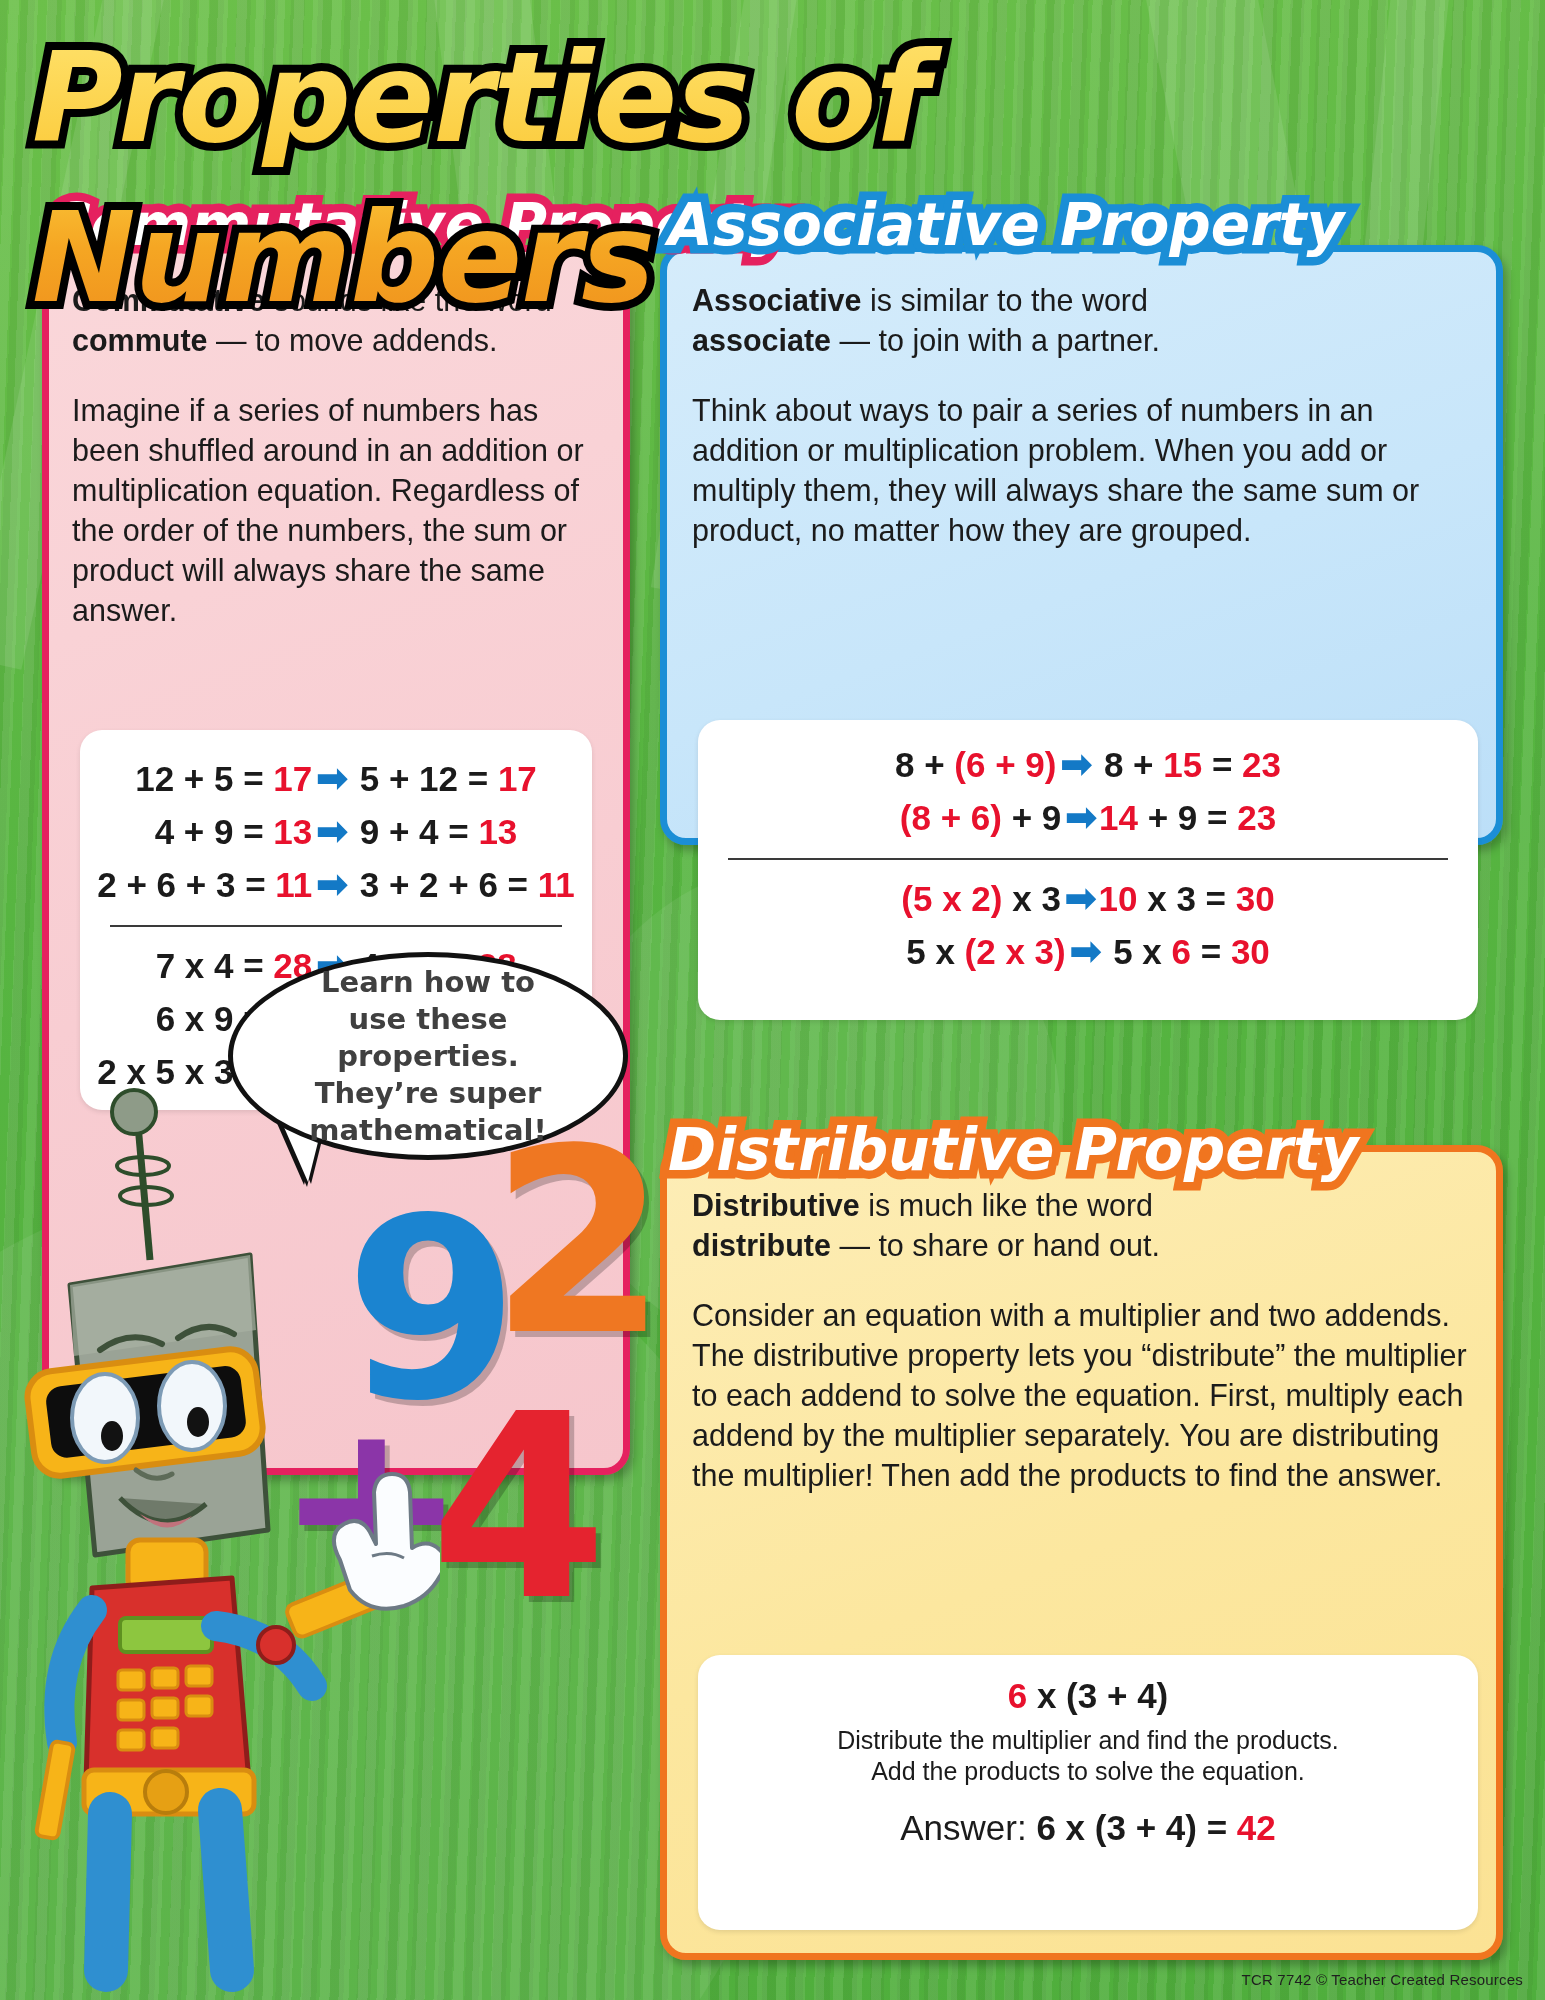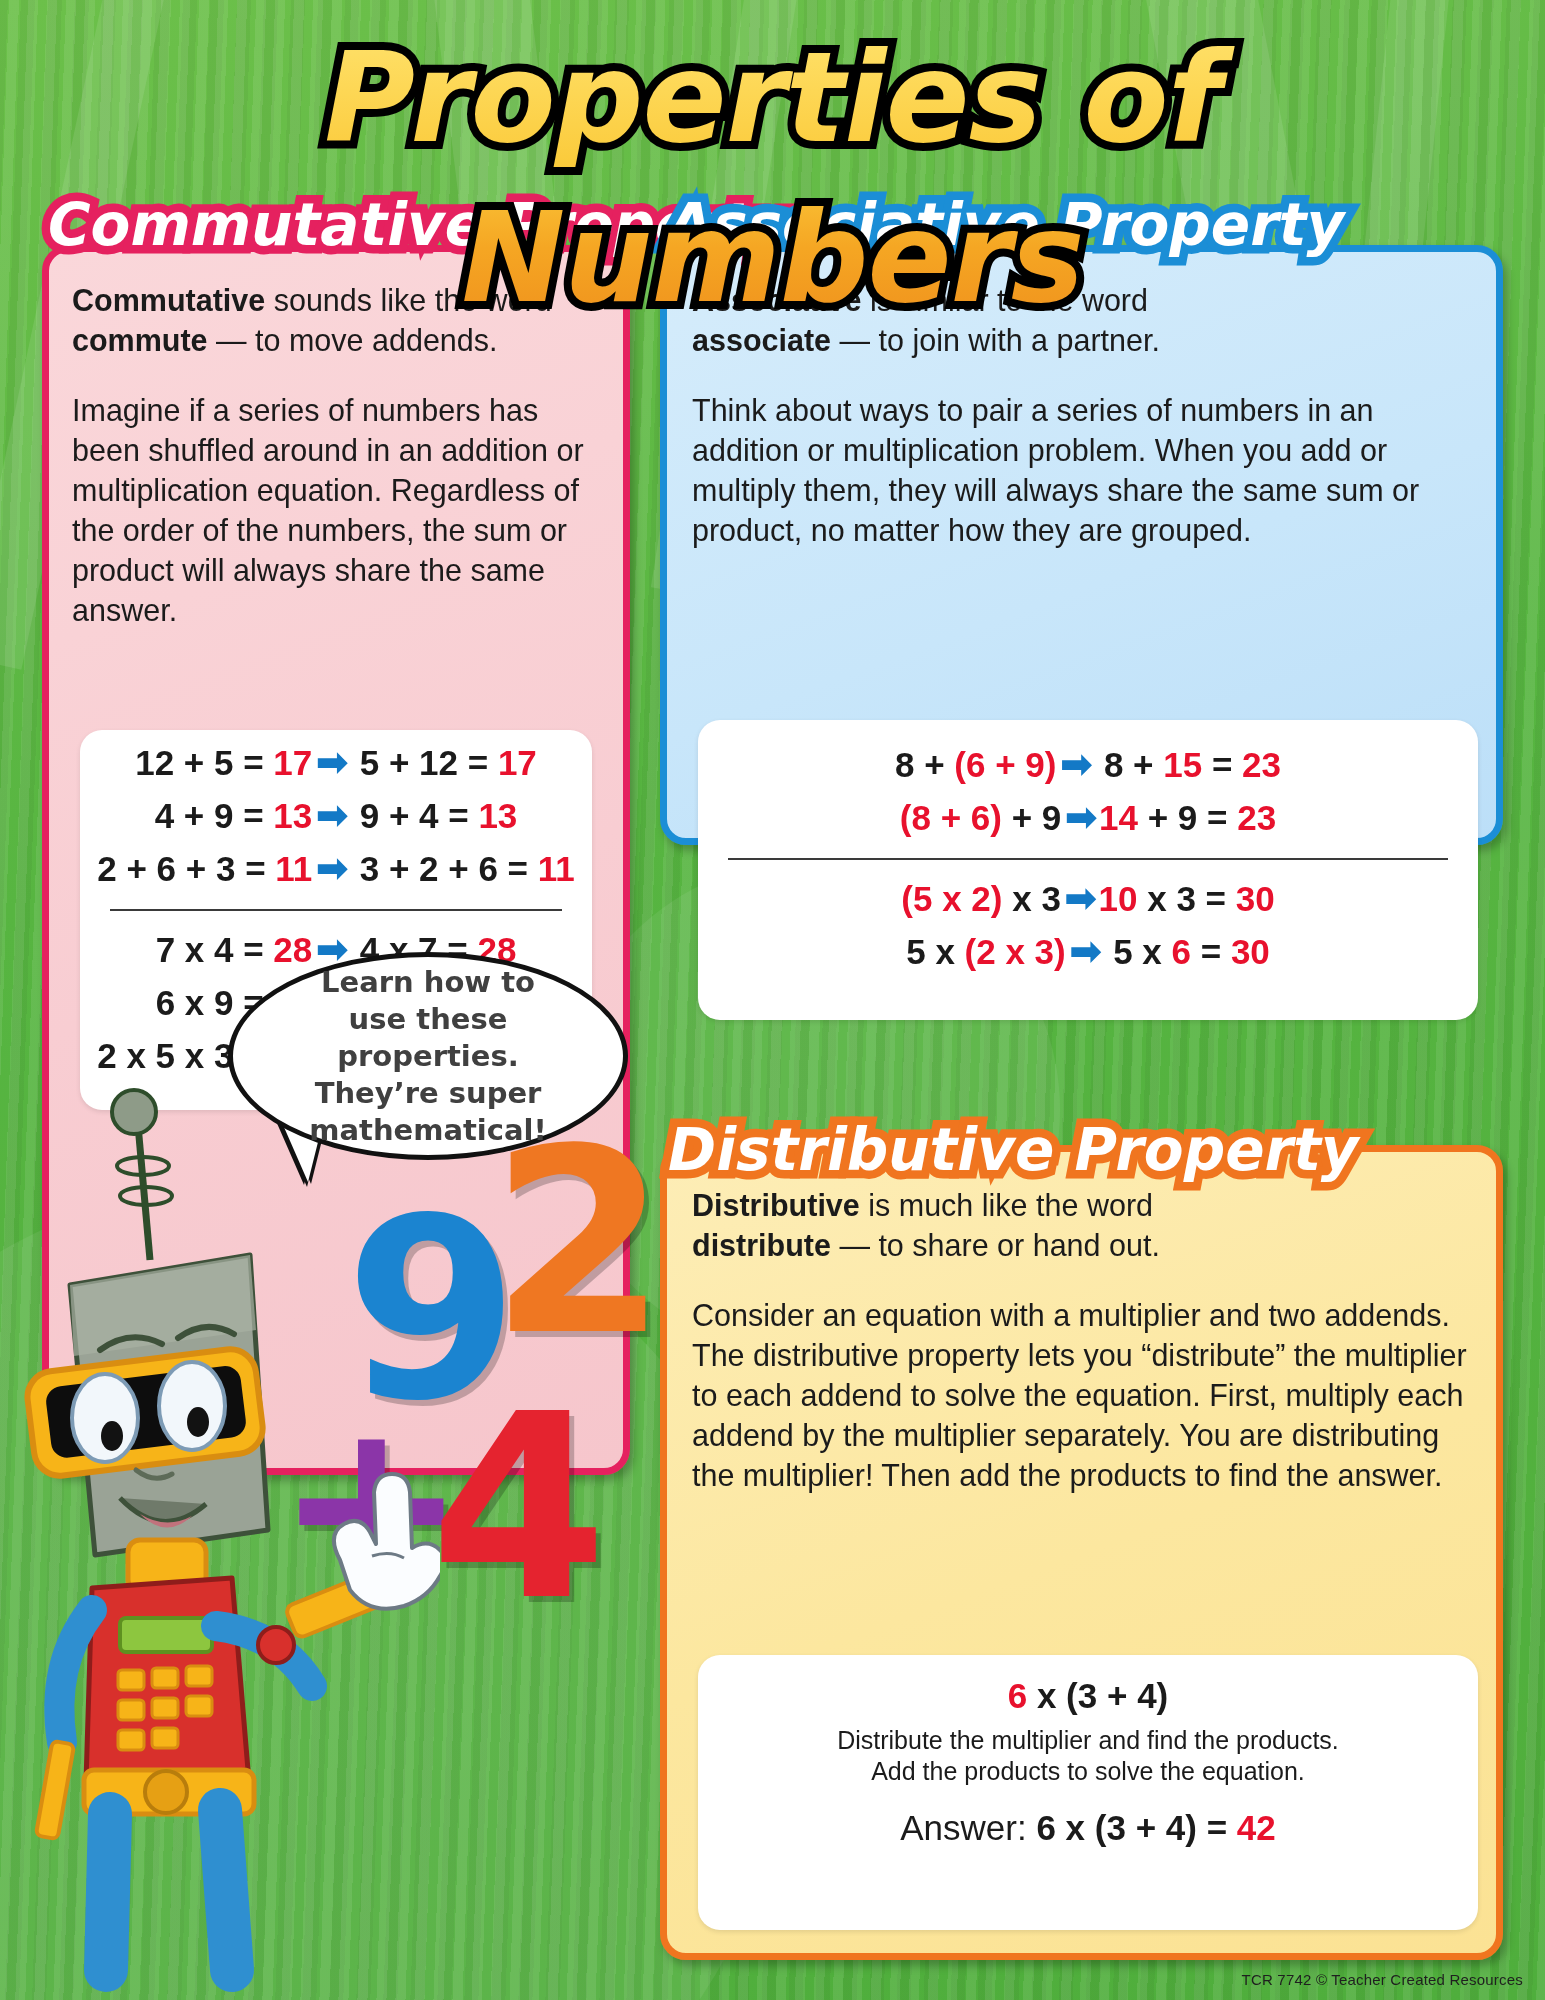--- a/index.html
+++ b/index.html
@@ -40,22 +40,23 @@
     position: absolute;
     border-radius: 50%;
     background: rgba(255,255,255,0.07);
   }
 
   
   #title-band {
     position: absolute;
     top: 18px; left: 0; right: 0;
     height: 165px;
-    text-align: center;
+    text-align: left;
     z-index: 6;
+    padding-left: 32px;
   }
   #poster-title {
     font-family: "DejaVu Sans", sans-serif;
     font-size: 124px;
     font-weight: bold;
     font-style: italic;
     letter-spacing: -1px;
     line-height: 160px;
     color: #f6c135;
     background: linear-gradient(180deg,#ffe36e 0%,#fbcb3c 45%,#f5a623 72%,#ef8f1c 100%);
@@ -294,21 +295,21 @@
 
   <div class="copy" id="comm-copy">
     <p>
       <b>Commutative</b><span> sounds like the word </span><br>
       <b>commute</b><span> —  to move addends.</span>
     </p>
     <p>Imagine if a series of numbers has been shuffled around in an addition or multiplication equation. Regardless of the order of the numbers, the sum or product will always share the same answer.</p>
   </div>
 
   <div class="eqbox" id="eq-comm">
-    <div style="padding-top:6px;">
+    <div style="padding-top:22px;">
       <div class="eqline">
         <span>12 + 5 = </span><span class="red">17</span><span class="arw">➡</span><span> 5 + 12 = </span><span class="red">17</span>
       </div>
       <div class="eqline">
         <span>4 + 9 = </span><span class="red">13</span><span class="arw">➡</span><span> 9 + 4 = </span><span class="red">13</span>
       </div>
       <div class="eqline">
         <span>2 + 6 + 3 = </span><span class="red">11</span><span class="arw">➡</span><span> 3 + 2 + 6 = </span><span class="red">11</span>
       </div>
       <div class="eq-rule"></div>

